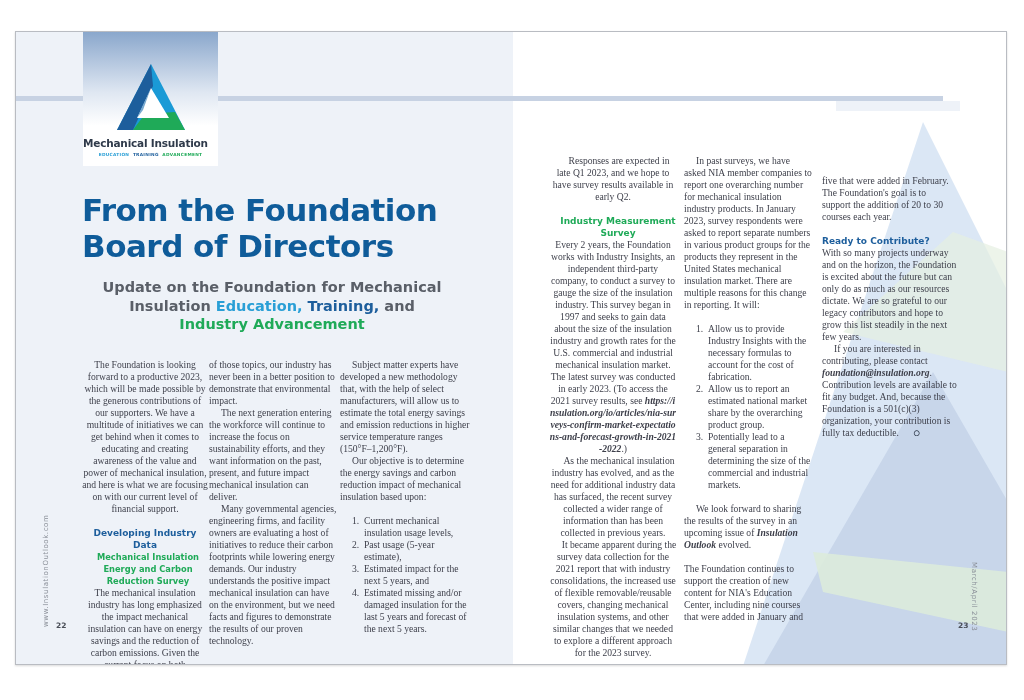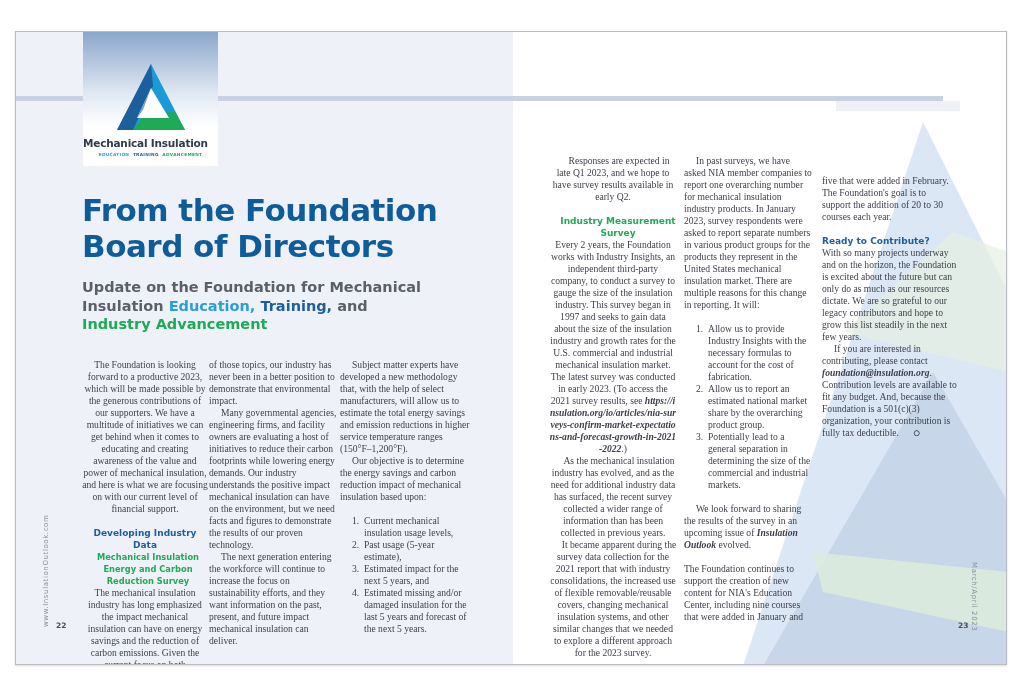--- a/index.html
+++ b/index.html
@@ -48,20 +48,21 @@
 
   .title {
     position: absolute; left: 66px; top: 160px; width: 400px;
     font-family: "DejaVu Sans", sans-serif; font-weight: bold; font-size: 31px; line-height: 36px;
     color: #0f5c9a; letter-spacing: -0.5px;
   }
   .subtitle {
     position: absolute; left: 66px; top: 246px; width: 380px;
     font-family: "DejaVu Sans", sans-serif; font-weight: bold; font-size: 14.5px; line-height: 18.5px;
     color: #5a5f68;
+    text-align: center;
   }
   .subtitle .c-edu { color: #2a9fd6; }
   .subtitle .c-tr { color: #1d5e9c; }
   .subtitle .c-adv { color: #1faa58; }
 
   .col {
     position: absolute; font-size: 9.6px; line-height: 12px; color: #3d3f4a;
   }
   .col p { margin: 0; }
   .col p.indent { text-indent: 12px; }
@@ -139,22 +140,22 @@
   <div class="col" style="left:66px; top:327px; width:126px;text-align:center;">
     <p>The Foundation is looking forward to a productive 2023, which will be made possible by the generous contributions of our supporters. We have a multitude of initiatives we can get behind when it comes to educating and creating awareness of the value and power of mechanical insulation, and here is what we are focusing on with our current level of financial support.</p>
     <div class="gap"></div>
     <h3>Developing Industry Data</h3>
     <h4>Mechanical Insulation Energy and Carbon Reduction Survey</h4>
     <p>The mechanical insulation industry has long emphasized the impact mechanical insulation can have on energy savings and the reduction of carbon emissions. Given the current focus on both</p>
   </div>
 
   <div class="col" style="left:193px; top:327px; width:128px;">
     <p>of those topics, our industry has never been in a better position to demonstrate that environmental impact.</p>
+    <p class="indent">The next generation entering the workforce will continue to increase the focus on sustainability efforts, and they want information on the past, present, and future impact mechanical insulation can deliver.</p>
     <p class="indent">Many governmental agencies, engineering firms, and facility owners are evaluating a host of initiatives to reduce their carbon footprints while lowering energy demands. Our industry understands the positive impact mechanical insulation can have on the environment, but we need facts and figures to demonstrate the results of our proven technology.</p>
-    <p class="indent">The next generation entering the workforce will continue to increase the focus on sustainability efforts, and they want information on the past, present, and future impact mechanical insulation can deliver.</p>
   </div>
 
   <div class="col" style="left:324px; top:327px; width:134px;">
     <p class="indent">Subject matter experts have developed a new methodology that, with the help of select manufacturers, will allow us to estimate the total energy savings and emission reductions in higher service temperature ranges (150°F–1,200°F).</p>
     <p class="indent">Our objective is to determine the energy savings and carbon reduction impact of mechanical insulation based upon:</p>
     <div class="gap"></div>
     <ol>
       <li><span class="num">1.</span><span>Current mechanical insulation usage levels,</span></li>
       <li><span class="num">2.</span><span>Past usage (5-year estimate),</span></li>
       <li><span class="num">3.</span><span>Estimated impact for the next 5 years, and</span></li>

